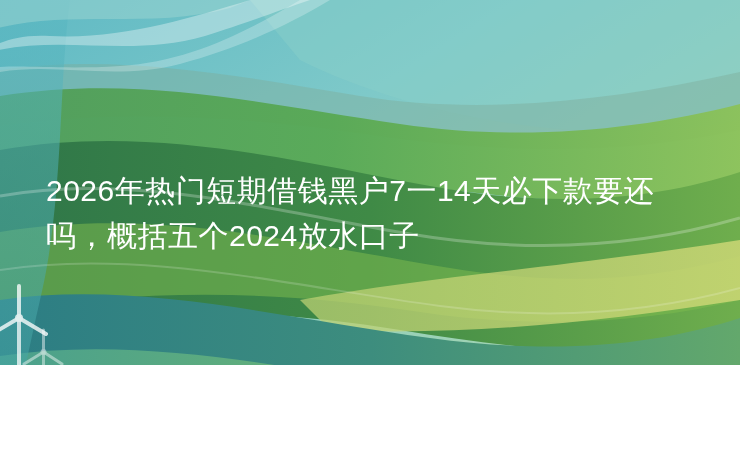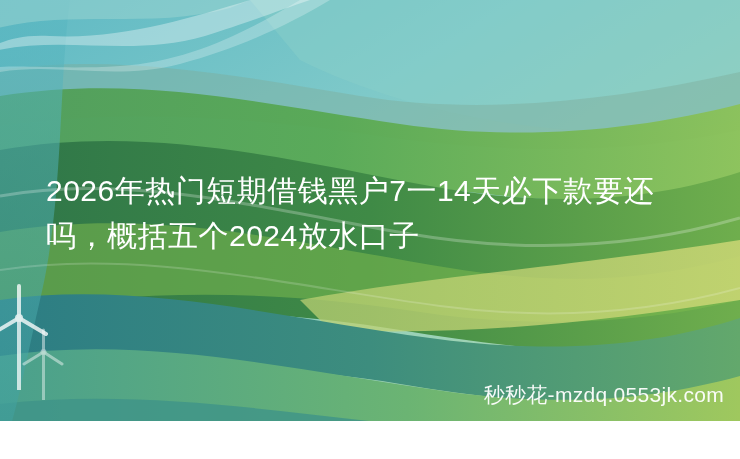--- a/index.html
+++ b/index.html
@@ -3,21 +3,21 @@
 <meta charset="utf-8">
 <style>
   html, body {
     margin: 0;
     padding: 0;
     background: #ffffff;
   }
   #poster {
     position: relative;
     width: 740px;
-    height: 421px;
+    height: 365px;
     overflow: hidden;
     font-family: "Liberation Sans", sans-serif;
   }
   #poster svg.bg {
     position: absolute;
     left: 0;
     top: 0;
     width: 740px;
     height: 459px;
     display: block;
@@ -131,15 +131,14 @@
       <rect x="42" y="352" width="3" height="48" fill="#ffffff" opacity="0.7"></rect>
       <circle cx="43.5" cy="352" r="3" fill="#ffffff" opacity="0.75"></circle>
       <path d="M43.5,352 L43.5,330" stroke="#ffffff" stroke-width="3" stroke-linecap="round" opacity="0.75"></path>
       <path d="M43.5,352 L24,364" stroke="#ffffff" stroke-width="3" stroke-linecap="round" opacity="0.75"></path>
       <path d="M43.5,352 L62,364" stroke="#ffffff" stroke-width="3" stroke-linecap="round" opacity="0.75"></path>
     </g>
   </svg>
 
   <div id="headline">2026年热门短期借钱黑户7一14天必下款要还吗，概括五个2024放水口子</div>
 
-  <div id="watermark">秒秒花-mzdq.0553jk.com</div>
 
 </div>
 
 </body></html>

